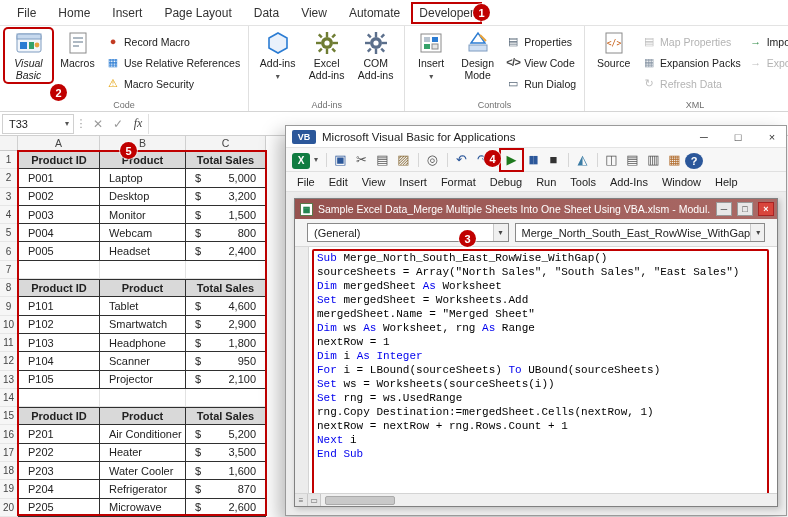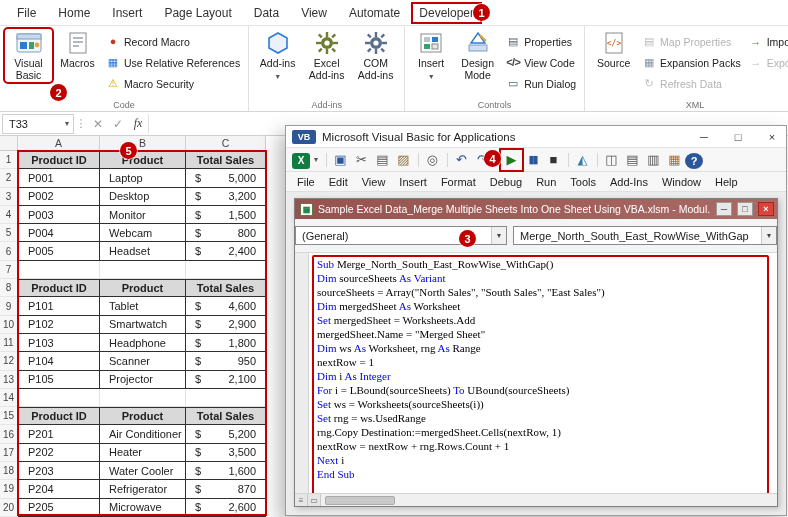--- a/index.html
+++ b/index.html
@@ -18,21 +18,21 @@
   .tab.dev-boxed{box-shadow:inset 0 0 0 2px var(--annotation-red);padding:4px 8px;}
 
   .ribbon{position:absolute;left:0;top:26px;width:788px;height:86px;display:flex;background:#fff;
     border-bottom:1px solid #d5d5d5;}
   .rgroup{position:relative;display:flex;align-items:flex-start;gap:2px;padding:3px 5px 12px;
     border-right:1px solid #e0e0e0;height:85px;}
   .glabel{position:absolute;left:0;right:0;bottom:1px;text-align:center;font-size:9px;color:#707070;}
   .rbig{display:flex;flex-direction:column;align-items:center;width:47px;padding-top:2px;gap:3px;
     font-size:10.5px;line-height:1.12;text-align:center;color:#222;border-radius:3px;}
   .rbig .ric{height:24px;display:flex;align-items:center;justify-content:center;}
-  .rbig.vb-box{box-shadow:0 0 0 2px var(--annotation-red);}
+  .rbig.vb-box{box-shadow:0 0 0 2px var(--annotation-red);font-style:italic;}
   .rstack{display:flex;flex-direction:column;gap:2px;padding-top:3px;}
   .rsmall{display:flex;align-items:center;gap:4px;font-size:10.5px;height:19px;padding:0 3px;color:#222;white-space:nowrap;}
   .rsmall .sic{width:14px;text-align:center;font-size:11px;line-height:1;}
   .rsmall.disabled{color:#b3b3b3;}
   .caret{font-size:8px;color:#555;}
   .g-red{color:#c23b22}.g-blue{color:#2b7cd3}.g-amber{color:#e3a008}.g-slate{color:#5a6a7a}
   .g-gray{color:#bdbdbd}.g-steel{color:#8a97a6}.g-green{color:#2e8b46;font-weight:bold}
   .vc{font-size:8px;font-weight:bold;color:#444;letter-spacing:-0.5px;}
 
   .formula-row{position:absolute;left:0;top:112px;width:788px;height:24px;display:flex;align-items:center;
@@ -90,31 +90,31 @@
   .modwin{position:absolute;left:8px;top:6px;right:8px;bottom:8px;background:#fff;
     border:1px solid #808080;display:flex;flex-direction:column;box-shadow:2px 2px 6px rgba(0,0,0,.2);}
   .mtitle{height:20px;background:linear-gradient(90deg,#96524f,#aa6a66);display:flex;align-items:center;
     gap:5px;padding:0 3px 0 5px;}
   .micon{width:13px;height:13px;background:#fff;border:1px solid #5a7a4a;display:flex;align-items:center;
     justify-content:center;font-size:8px;color:var(--excel-green);font-weight:bold;}
   .mtext{flex:1;font-size:10.5px;color:#fff;white-space:nowrap;overflow:hidden;}
   .mbtn{width:16px;height:14px;background:#e8e8e8;border:1px solid #9a9a9a;font-size:9px;color:#333;
     display:flex;align-items:center;justify-content:center;}
   .mbtn.close{background:#d9453c;border-color:#a22;color:#fff;font-weight:bold;}
-  .combo-row{height:34px;display:flex;align-items:center;gap:6px;padding:2px 0;background:#f4f4f4;
+  .combo-row{height:28px;display:flex;align-items:center;gap:6px;padding:2px 12px;background:#f4f4f4;
     border-bottom:1px solid #d8d8d8;}
   .combo{height:19px;background:#fff;border:1px solid #8a8a8a;display:flex;align-items:center;
     font-size:11px;padding-left:6px;overflow:hidden;white-space:nowrap;}
   .combo .cbcaret{margin-left:auto;width:15px;height:100%;border-left:1px solid #c8c8c8;background:#f0f0f0;
     display:flex;align-items:center;justify-content:center;font-size:8px;color:#444;flex:none;}
   .combo.left{width:44%;}.combo.right{flex:1;}
   .mbody{flex:1;position:relative;background:#fff;overflow:hidden;}
   .margin-strip{position:absolute;left:0;top:0;bottom:0;width:14px;background:#ececec;border-right:1px solid #d4d4d4;}
   .code-text{position:absolute;left:22px;top:5px;right:4px;}
-  .code-line{height:14px;font-family:Liberation Serif, serif;font-size:11px;white-space:pre;color:#000;}
+  .code-line{height:14px;font-family:Liberation Mono, monospace;font-size:11px;white-space:pre;color:#000;}
   .code-line .kw{color:var(--keyword-blue);}
   .code-annotation{position:absolute;left:17px;top:2px;right:8px;height:248px;
     border:2px solid var(--annotation-red);pointer-events:none;border-radius:2px;}
   .mscroll{height:13px;background:#f0f0f0;border-top:1px solid #d4d4d4;display:flex;align-items:center;}
   .splitbtn{width:13px;height:12px;border-right:1px solid #c8c8c8;font-size:8px;color:#666;
     display:flex;align-items:center;justify-content:center;background:#e6e6e6;}
   .hthumb{width:70px;height:9px;background:#c9c9c9;border:1px solid #aaa;margin-left:4px;border-radius:2px;}
 
   
   .callout{position:absolute;width:17px;height:17px;border-radius:50%;background:var(--annotation-red);
@@ -660,21 +660,20 @@
             <span>Merge_North_South_East_RowWise_WithGap</span>
             <span class="cbcaret">▾</span>
           </div>
         </div>
         <div class="mbody">
           <div class="margin-strip"></div>
           <div class="code-text">
 
               <div class="code-line"><span class="kw">Sub</span> Merge_North_South_East_RowWise_WithGap()</div>
 
-              <div class="code-line"><span class="kw">Dim</span> sourceSheets <span class="kw">As</span> <span class="kw">Variant</span></div>
 
               <div class="code-line">sourceSheets = Array("North Sales", "South Sales", "East Sales")</div>
 
               <div class="code-line"><span class="kw">Dim</span> mergedSheet <span class="kw">As</span> Worksheet</div>
 
               <div class="code-line"><span class="kw">Set</span> mergedSheet = Worksheets.Add</div>
 
               <div class="code-line">mergedSheet.Name = "Merged Sheet"</div>
 
               <div class="code-line"><span class="kw">Dim</span> ws <span class="kw">As</span> Worksheet, rng <span class="kw">As</span> Range</div>

